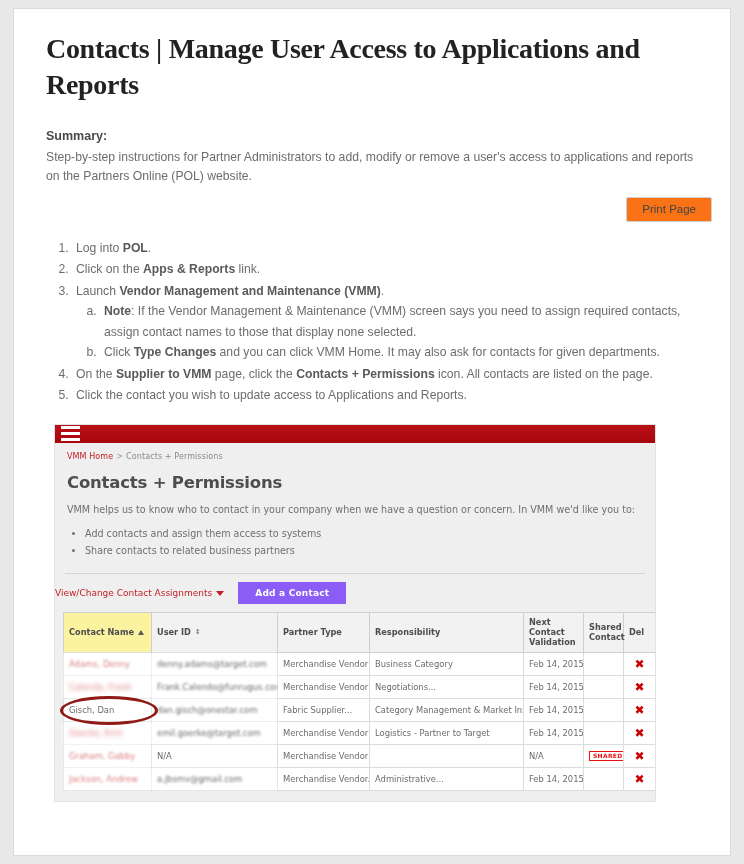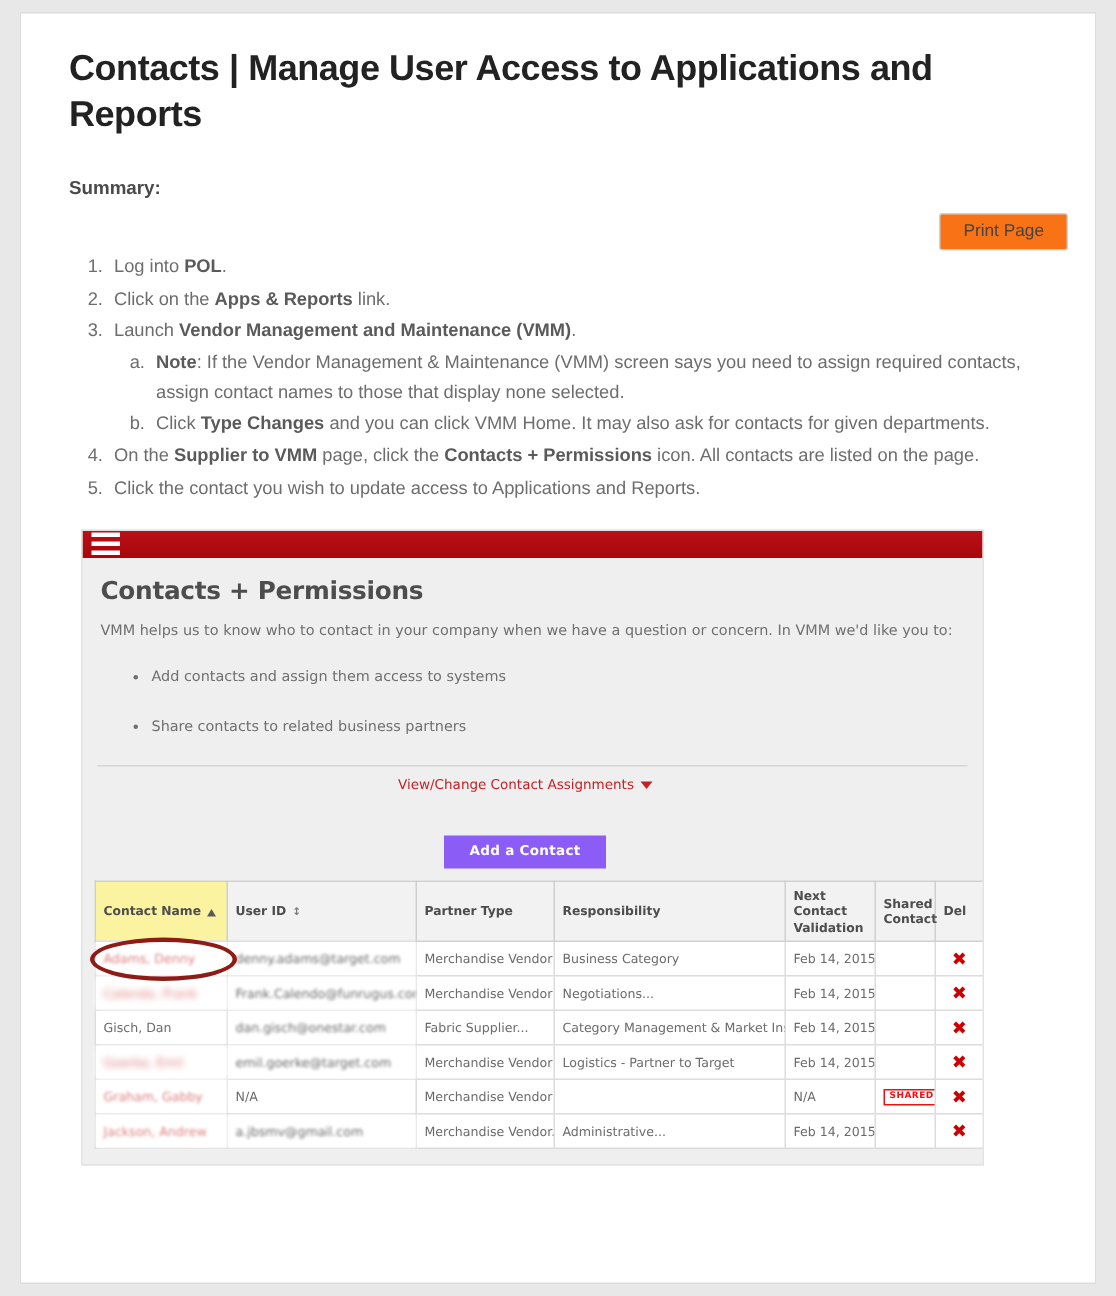--- a/index.html
+++ b/index.html
@@ -22,22 +22,22 @@
     border: 1px solid #dcdcdc;
     box-sizing: border-box;
     overflow: hidden;
   }
   .content {
     padding: 22px 32px 0 32px;
   }
 
   
   .doc-title {
-    font-family: Liberation Sans, sans-serif;
-    font-size: 24px;
+    font-family: Liberation Serif, serif;
+    font-size: 28px;
     font-weight: bold;
     color: #222222;
     line-height: 1.28;
     letter-spacing: -0.3px;
     margin: 0 0 26px 0;
     max-width: 660px;
   }
 
   
   .summary-label {
@@ -68,21 +68,21 @@
     background: #f97316;
     border: 1px solid #cfcfcf;
     border-radius: 2px;
     padding: 5px 15px;
     cursor: pointer;
     line-height: 1.1;
   }
 
   
   ol.steps {
-    margin: 0 0 0 0;
+    margin: 16px 0 0 0;
     padding-left: 26px;
     font-size: 12.2px;
     color: #6d6d6d;
     line-height: 1.68;
   }
   ol.steps > li { margin: 0 0 1px 0; padding-left: 4px; }
   ol.sub {
     list-style-type: lower-alpha;
     margin: 0 0 0 0;
     padding-left: 24px;
@@ -151,32 +151,31 @@
     margin: 0;
     line-height: 1.5;
   }
   ul.shot-bullets {
     font-size: 9.6px;
     color: #6f6f6f;
     margin: 9px 0 0 0;
     padding-left: 30px;
     line-height: 1.75;
   }
-  ul.shot-bullets li { margin: 16px; }
+  ul.shot-bullets li { margin: 0; }
 
   .shot-divider {
     border-top: 1px solid #d5d5d5;
     margin: 13px 10px 0 10px;
   }
   .assign-row {
     display: flex;
     align-items: center;
     padding: 8px 10px 8px 0;
-    gap: 28px;
-    flex-direction: column;
+    gap: 14px;
   }
   .assign-link {
     font-size: 9px;
     color: #c42127;
     cursor: pointer;
     white-space: nowrap;
   }
   .caret-down {
     display: inline-block;
     margin-left: 4px;
@@ -288,20 +287,21 @@
 </style>
 </head>
 <body>
 
 <div class="page-card">
   <div class="content">
 
     <h1 class="doc-title">Contacts | Manage User Access to Applications and Reports</h1>
 
     <div class="summary-label">Summary:</div>
+    <p class="summary-body">Step-by-step instructions for Partner Administrators to add, modify or remove a user's access to applications and reports on the Partners Online (POL) website.</p>
 
     <div class="print-row">
       <button class="print-btn">Print Page</button>
     </div>
 
     <ol class="steps" id="steps-list">
         <li><span class="txt">Log into <b>POL</b>.</span></li>
         <li><span class="txt">Click on the <b>Apps &amp; Reports</b> link.</span></li>
         <li><span class="txt">Launch <b>Vendor Management and Maintenance (VMM)</b>.</span><ol class="sub">
             <li><span class="txt"><b>Note</b>: If the Vendor Management &amp; Maintenance (VMM) screen says you need to assign required contacts, assign contact names to those that display none selected.</span></li>
@@ -316,20 +316,23 @@
       <div class="shot-topbar">
         <div class="hamburger">
           <span></span>
             <span></span>
             <span></span>
         </div>
       </div>
 
       <div class="shot-body">
 
+        <div class="breadcrumb">
+          <a>VMM Home</a><span class="sep">&gt;</span><span>Contacts + Permissions</span>
+        </div>
 
         <h2 class="shot-h1">Contacts + Permissions</h2>
 
         <p class="shot-intro">VMM helps us to know who to contact in your company when we have a question or concern. In VMM we'd like you to:</p>
 
         <ul class="shot-bullets" id="shot-bullets">
             <li>Add contacts and assign them access to systems</li>
             <li>Share contacts to related business partners</li>
           </ul>
 

